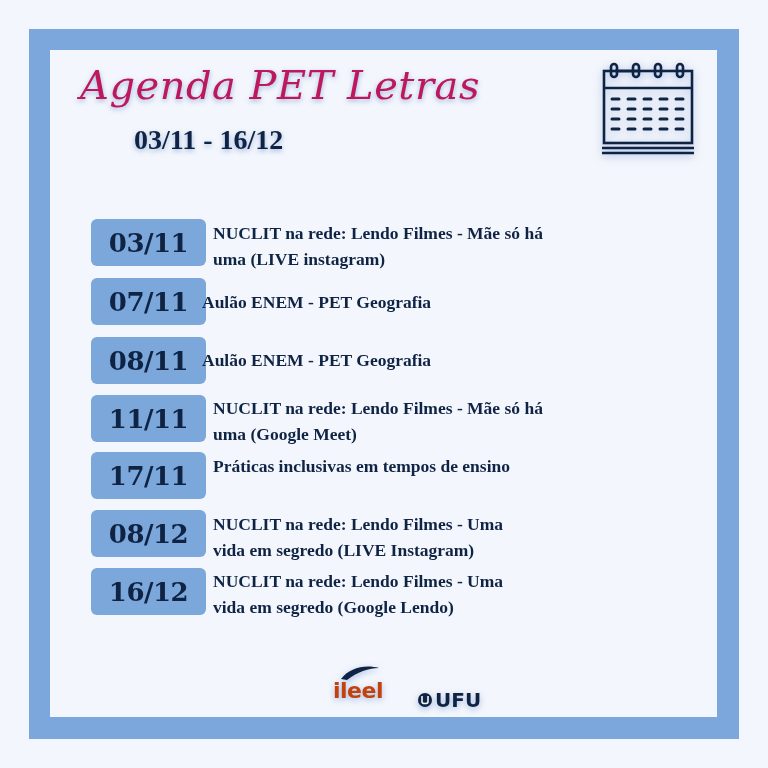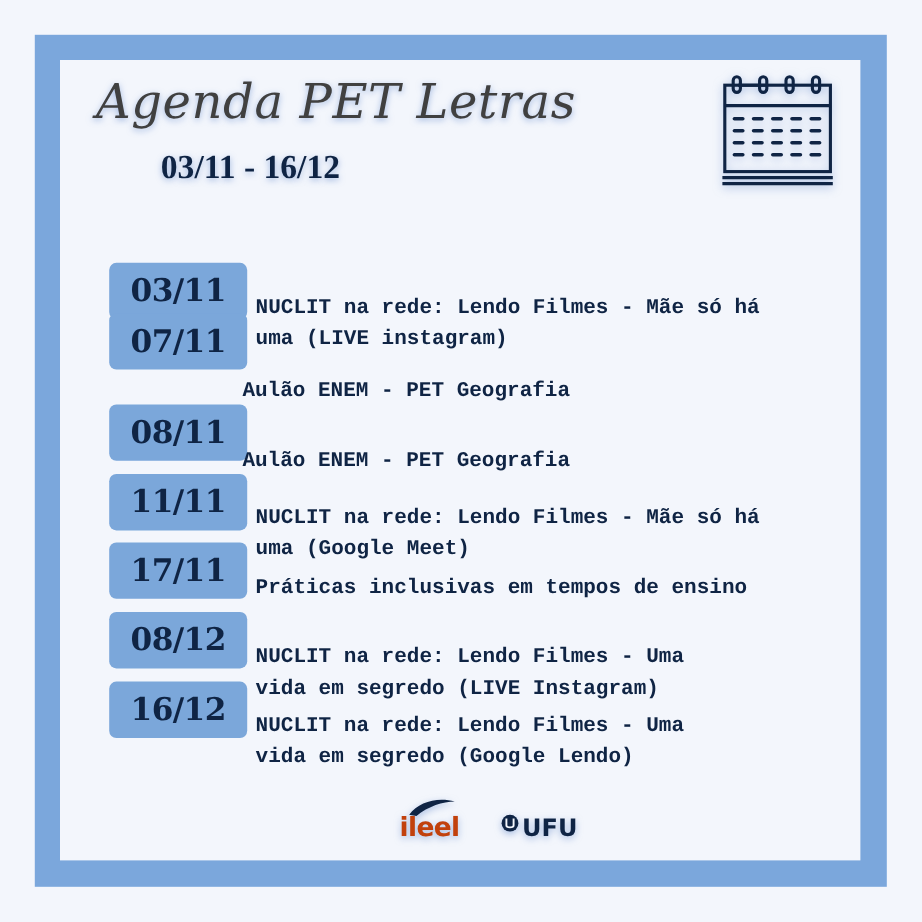--- a/index.html
+++ b/index.html
@@ -23,21 +23,21 @@
     width: 667px; height: 667px;
     background: #f3f6fc;
   }
   .title {
     position: absolute;
     left: 80px; top: 62px;
     font-family: "DejaVu Serif", serif;
     font-style: italic;
     font-size: 40px;
     letter-spacing: 0.5px;
-    color: #404040;
+    color: #be185d;
     text-shadow: 0 2px 5px rgba(90,130,200,0.55);
     white-space: nowrap;
   }
   .subtitle {
     position: absolute;
     left: 134px; top: 124px;
     font-family: Liberation Serif, serif;
     font-weight: bold;
     font-size: 28px;
     color: #0f2444;
@@ -60,26 +60,25 @@
     font-family: "DejaVu Serif", serif;
     font-weight: bold;
     font-size: 26px;
     color: #0f2444;
     letter-spacing: -0.5px;
   }
   .desc {
     position: absolute;
     left: 213px;
     width: 480px;
-    font-family: Liberation Mono, monospace;
+    font-family: Liberation Serif, serif;
     font-weight: bold;
     font-size: 17.5px;
     line-height: 26px;
     color: #0f2444;
-    margin-top: 24px;
   }
   .desc.single { left: 202px; }
   .logos {
     position: absolute;
     top: 660px; left: 200px;
     width: 300px; height: 50px;
   }
   .logo-pet {
     position: absolute; left: 0; top: 12px;
     display: flex; align-items: center;
@@ -97,22 +96,22 @@
     filter: drop-shadow(0 2px 3px rgba(90,130,200,0.5));
   }
   .logo-ileel-text {
     position: absolute; left: 0; top: 14px;
     font-family: "DejaVu Sans", sans-serif;
     font-weight: bold; font-size: 22px;
     color: #c2410c;
     letter-spacing: -0.5px;
   }
   .logo-ufu {
-    position: absolute; left: 217px; top: 18px;
-    display: flex; align-items: flex-start;
+    position: absolute; left: 217px; top: 28px;
+    display: flex; align-items: center;
     filter: drop-shadow(0 2px 3px rgba(90,130,200,0.5));
   }
   .logo-ufu-text {
     font-family: "DejaVu Sans", sans-serif;
     font-weight: bold; font-size: 20px;
     color: #0f2444; margin-left: 2px;
   }
 </style>
 </head>
 <body>
@@ -158,21 +157,21 @@
       <line x1="78" y1="69" x2="85" y2="69"></line>
   </g>
 </svg>
 
 <div class="pill" style="top:219px">03/11</div>
 <div class="desc" style="top:220px">
   <div>NUCLIT na rede: Lendo Filmes - Mãe só há</div>
   <div>uma (LIVE instagram)</div>
 </div>
 
-<div class="pill" style="top:261px">07/11</div>
+<div class="pill" style="top:278px">07/11</div>
 <div class="desc single" style="top:289px">
   <div>Aulão ENEM - PET Geografia</div>
 </div>
 
 <div class="pill" style="top:337px">08/11</div>
 <div class="desc single" style="top:347px">
   <div>Aulão ENEM - PET Geografia</div>
 </div>
 
 <div class="pill" style="top:395px">11/11</div>

